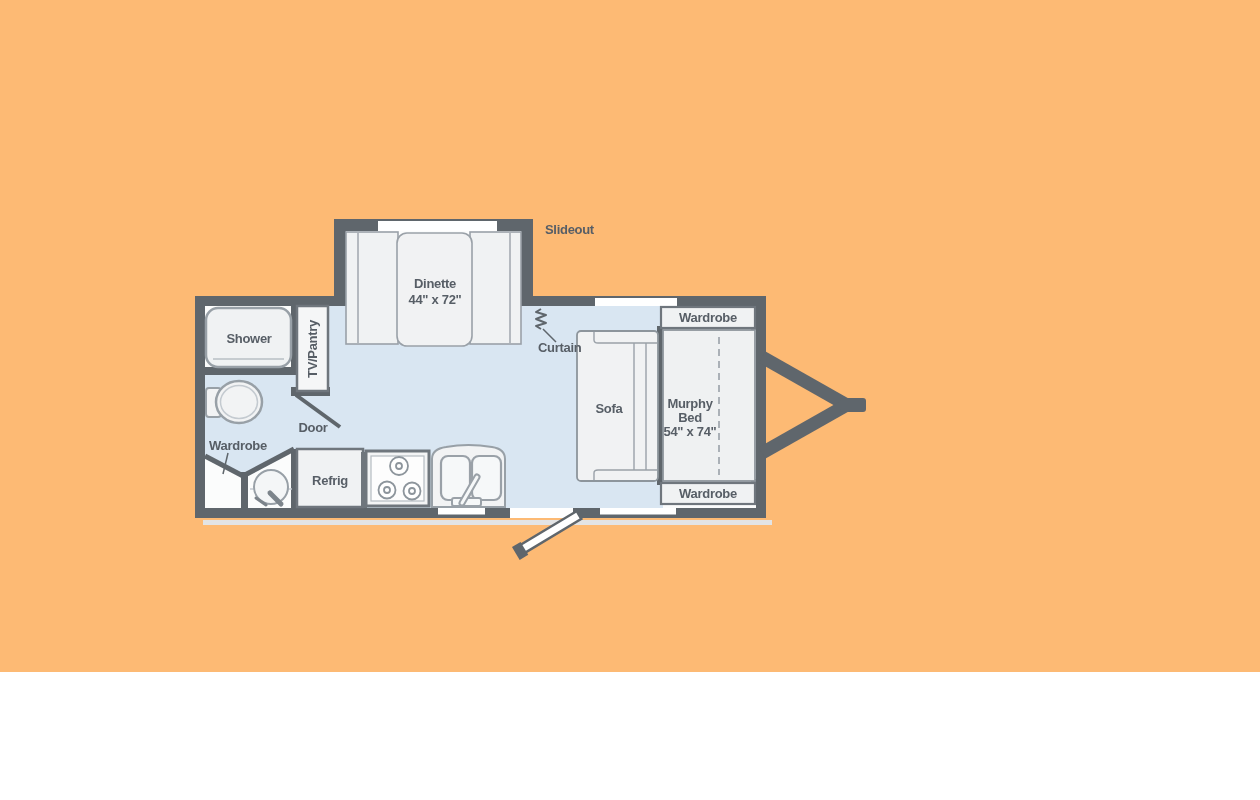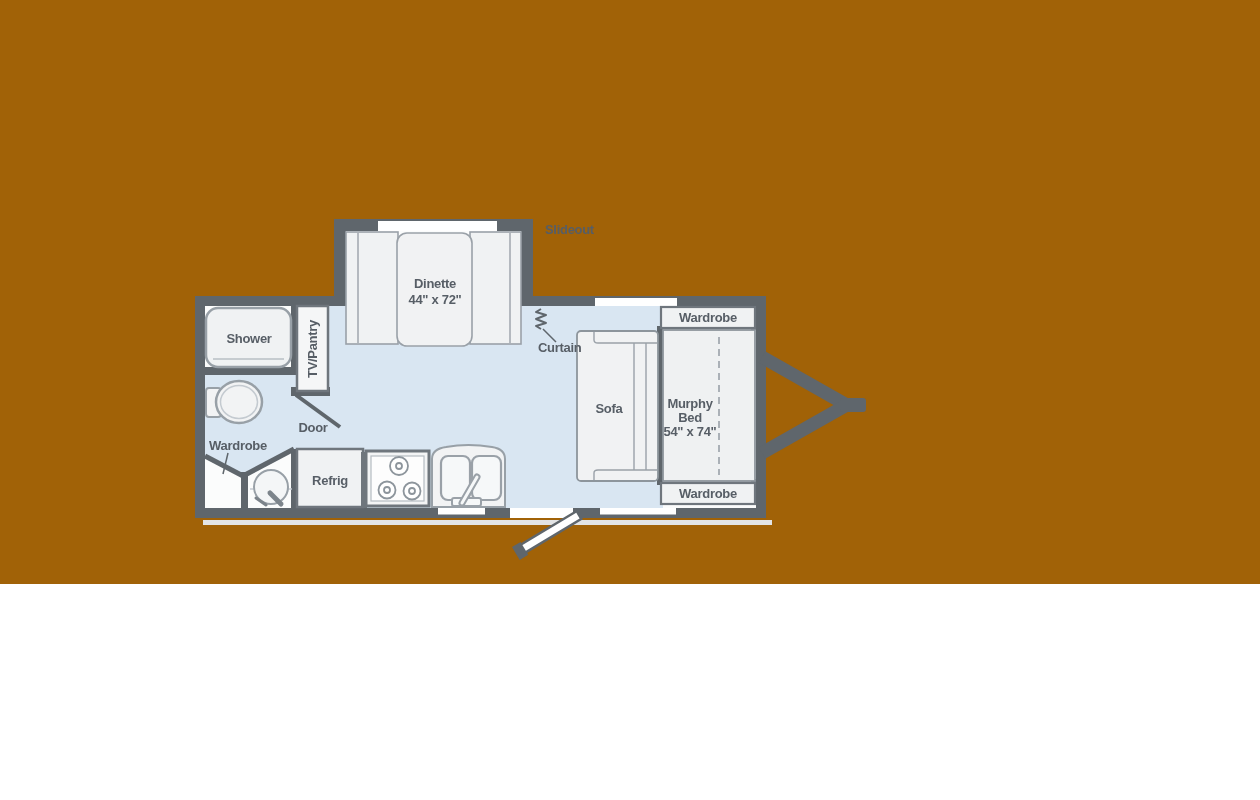--- a/index.html
+++ b/index.html
@@ -1,16 +1,16 @@
 <!DOCTYPE html>
 <html><head>
 <meta charset="utf-8">
 <style>
   html,body{margin:0;padding:0;background:#ffffff;}
-  .stage{width:1260px;height:584px;position:relative;background:#a16207;overflow:hidden;}
+  .stage{width:1260px;height:672px;position:relative;background:#fdba74;overflow:hidden;}
   svg{display:block;}
   text{font-family:"Liberation Sans", sans-serif;font-weight:700;fill:#575e66;letter-spacing:-0.3px;}
   .lbl{font-size:13px;}
 </style>
 </head>
 <body>
 
 <div class="stage">
 <svg width="1260" height="800" viewBox="0 0 1260 800">
 

